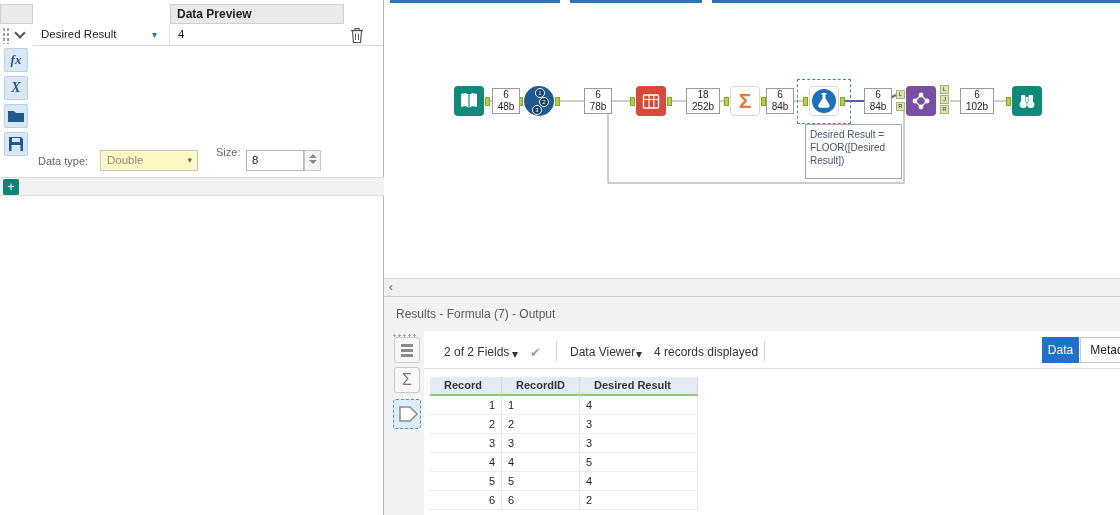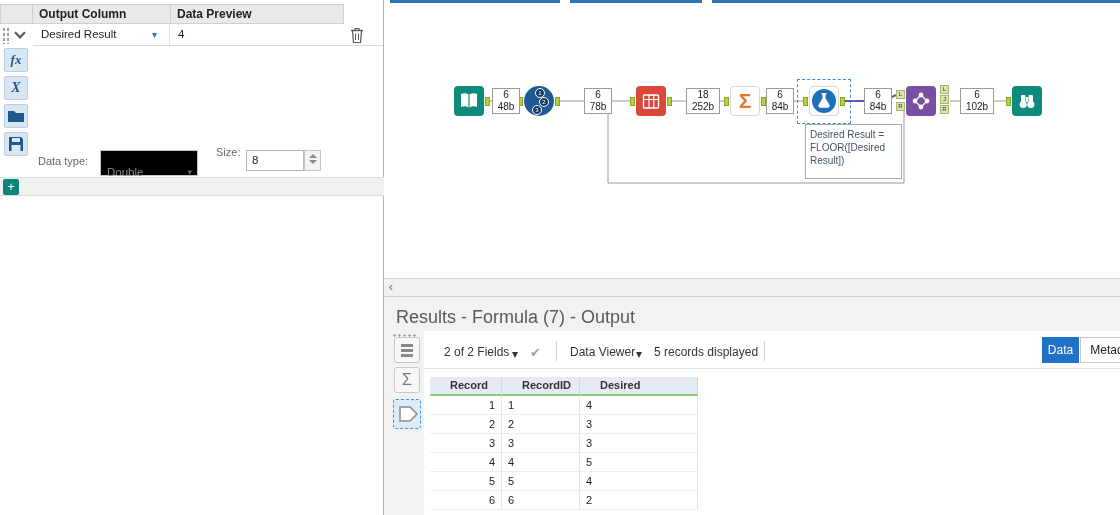--- a/index.html
+++ b/index.html
@@ -14,21 +14,21 @@
   
   #left-panel { position:absolute; left:0; top:0; width:384px; height:515px; background:#fff; border-right:1px solid #b5b5b5; }
   .fp-header { position:absolute; top:4px; height:20px; background:#e9e9e9; border:1px solid #cfcfcf; font-weight:bold; font-size:12px; line-height:18px; padding-left:6px; }
   .fp-row { position:absolute; top:24px; height:22px; background:#fff; border-bottom:1px solid #d9d9d9; line-height:21px; font-size:11.5px; }
   .caret { color:#2e75b6; font-size:10px; }
   .caret-gray { color:#666; font-size:9px; }
   .tile { position:absolute; left:4px; width:24px; height:24px; background:#d9e7f3; border:1px solid #b9cfe4; border-radius:2px; text-align:center; color:#1f5a8c; }
   #expr-area { position:absolute; left:33px; top:46px; width:350px; height:104px; background:#fff; }
   #expr-text { font-family:"DejaVu Sans Mono", monospace; font-size:12px; color:#a2148e; padding:4px 6px; white-space:pre; }
   .gray-label { color:#666; font-size:11px; }
-  .dd-box { position:absolute; height:21px; background:#000000; border:1px solid #c6c6c6; color:#888; line-height:19px; padding:12px 6px; font-size:11.5px; }
+  .dd-box { position:absolute; height:21px; background:#fef9c3; border:1px solid #c6c6c6; color:#888; line-height:19px; padding:0 6px; font-size:11.5px; }
   .input-box { position:absolute; height:21px; background:#fff; border:1px solid #b9b9b9; line-height:19px; padding:0 5px; font-size:11.5px; color:#222; }
   #spinner { position:absolute; left:304px; top:150px; width:17px; height:21px; background:#f3f3f3; border:1px solid #c6c6c6; }
   .spin-tri-up { width:0; height:0; border-left:4px solid transparent; border-right:4px solid transparent; border-bottom:4px solid #8a8a8a; margin:3px auto 2px auto; }
   .spin-tri-dn { width:0; height:0; border-left:4px solid transparent; border-right:4px solid transparent; border-top:4px solid #8a8a8a; margin:0 auto; }
   #add-strip { position:absolute; left:0; top:177px; width:384px; height:19px; background:#f1f1f1; border-top:1px solid #ddd; border-bottom:1px solid #ddd; }
   #add-btn { position:absolute; left:3px; top:179px; width:16px; height:16px; background:#0c8577; color:#fff; font-size:13px; line-height:15px; text-align:center; border-radius:2px; }
   #grip { position:absolute; left:2px; top:27px; width:9px; height:17px; background-image:radial-gradient(#9f9f9f 1px, transparent 1.3px); background-size:4px 5px; }
   #chev { position:absolute; left:16px; top:29px; width:8px; height:8px; border-right:2px solid #555; border-bottom:2px solid #555; transform:rotate(45deg); }
 
   
@@ -41,46 +41,45 @@
   #formula-sel { position:absolute; left:413px; top:79px; width:54px; height:45px; border:1px dashed #3f87c5; }
   #annotation { position:absolute; left:421px; top:124px; width:97px; height:55px; background:#fff; border:1px solid #a8a8a8; font-size:10px; line-height:13px; color:#44546a; padding:3px 4px; white-space:pre-line; }
   .mini-circ { position:absolute; width:10px; height:10px; border-radius:50%; background:#123c66; border:1px solid #fff; color:#fff; font-size:6px; line-height:8px; text-align:center; }
 
   
   #hscroll { position:absolute; left:384px; top:278px; width:736px; height:18px; background:#f1f1f1; border-top:1px solid #d5d5d5; }
   #hscroll-left { position:absolute; left:384px; top:280px; width:14px; height:14px; color:#666; font-size:13px; line-height:13px; text-align:center; }
 
   
   #results { position:absolute; left:384px; top:296px; width:736px; height:219px; background:#f2f2f2; border-top:1px solid #cfcfcf; overflow:hidden; }
-  #results-title { position:absolute; left:12px; top:10px; color:#5a5a5a; font-size:18px; }
+  #results-title { position:absolute; left:12px; top:10px; color:#5a5a5a; font-size:12px; }
   #toolbar-bg { position:absolute; left:40px; top:34px; width:696px; height:38px; background:#fff; border-bottom:1px solid #e1e1e1; }
   .tb-text { position:absolute; top:48px; font-size:12px; color:#333;text-align:center; }
   .tb-sep { position:absolute; top:44px; width:1px; height:20px; background:#d0d0d0; }
   .rtile { position:absolute; left:10px; width:26px; height:26px; background:#f7f7f7; border:1px solid #c8c8c8; border-radius:3px; text-align:center; color:#777; }
   #rtile-out { position:absolute; left:9px; top:102px; width:28px; height:30px; background:#ddecf9; border:1px dashed #4a90d9; border-radius:3px; }
   #grid-bg { position:absolute; left:40px; top:72px; width:696px; height:147px; background:#fff; }
   #grid { position:absolute; left:46px; top:80px; display:grid; grid-template-columns:72px 78px 118px; grid-auto-rows:19px; }
-  .th { background:#e4ebf5; font-weight:bold; font-size:11px; line-height:17px; padding:0 20px; border-right:1px solid #cfd7e4; border-bottom:2px solid #8fc97a; color:#333; }
+  .th { background:#e4ebf5; font-weight:bold; font-size:11px; line-height:17px; padding:0 14px; border-right:1px solid #cfd7e4; border-bottom:2px solid #8fc97a; color:#333; }
   .td { background:#fff; font-size:11px; line-height:18px; padding:0 6px; border-right:1px solid #e6e6e6; border-bottom:1px solid #ededed; color:#222; }
   .td.num { text-align:right; }
   #search-box { position:absolute; left:416px; top:41px; width:236px; height:23px; background:#fff; border:1px solid #c9c9c9; border-radius:3px; }
   #search-input { position:absolute; left:26px; top:1px; width:200px; height:19px; border:none; outline:none; font-size:12px; color:#444; font-family:"Liberation Sans", sans-serif; }
   #data-btn { position:absolute; left:658px; top:40px; width:37px; height:26px; background:#1f72c8; color:#fff; font-size:12px; line-height:26px; text-align:center; }
   #meta-btn { position:absolute; left:696px; top:40px; width:54px; height:26px; background:#fff; border:1px solid #c9c9c9; color:#222; font-size:12px; line-height:24px; text-align:center; }
   #vstrip { position:absolute; left:717px; top:72px; width:5px; height:147px; background:#1f72c8; }
   #tb-dots { position:absolute; left:8px; top:36px; width:24px; height:5px; background-image:radial-gradient(#a5a5a5 1px, transparent 1.3px); background-size:5px 5px; }
 </style>
 </head>
 <body>
 
 <div id="root">
 
   <div id="left-panel">
     <div class="fp-header" style="left:0;width:33px;"></div>
-    <div class="fp-header" style="left:32px;width:139px;">Output Column</div>
     <div class="fp-header" style="left:170px;width:174px;">Data Preview</div>
 
     <div id="grip"></div>
     <div id="chev"></div>
 
     <div class="fp-row" style="left:33px;width:137px;border-right:1px solid #e0e0e0;">
       <span style="position:absolute;left:8px;">Desired Result</span>
       <span class="caret" style="position:absolute;left:119px;">▾</span>
     </div>
     <div class="fp-row" style="left:170px;width:213px;">
@@ -259,21 +258,21 @@
         <polygon points="4,5 14,5 21,12 14,19 4,19" fill="#fdfdfd" stroke="#8a8a8a" stroke-width="1.5"></polygon>
       </svg>
     </div>
 
     <span class="tb-text" style="left:60px;">2 of 2 Fields</span>
     <span class="tb-text caret-gray" style="left:128px;top:50px;">▾</span>
     <span class="tb-text" style="left:146px;color:#9aa3ad;font-size:13px;">✔</span>
     <div class="tb-sep" style="left:172px;"></div>
     <span class="tb-text" style="left:186px;">Data Viewer</span>
     <span class="tb-text caret-gray" style="left:252px;top:50px;">▾</span>
-    <span class="tb-text" style="left:270px;">5 records displayed</span>
+    <span class="tb-text" style="left:270px;">4 records displayed</span>
     <div class="tb-sep" style="left:380px;"></div>
 
 
     <div id="data-btn">Data</div>
     <div id="meta-btn">Metad</div>
     <div id="vstrip"></div>
 
     <div id="grid-bg"></div>
     <div id="grid">
       <div class="th">Record</div>

